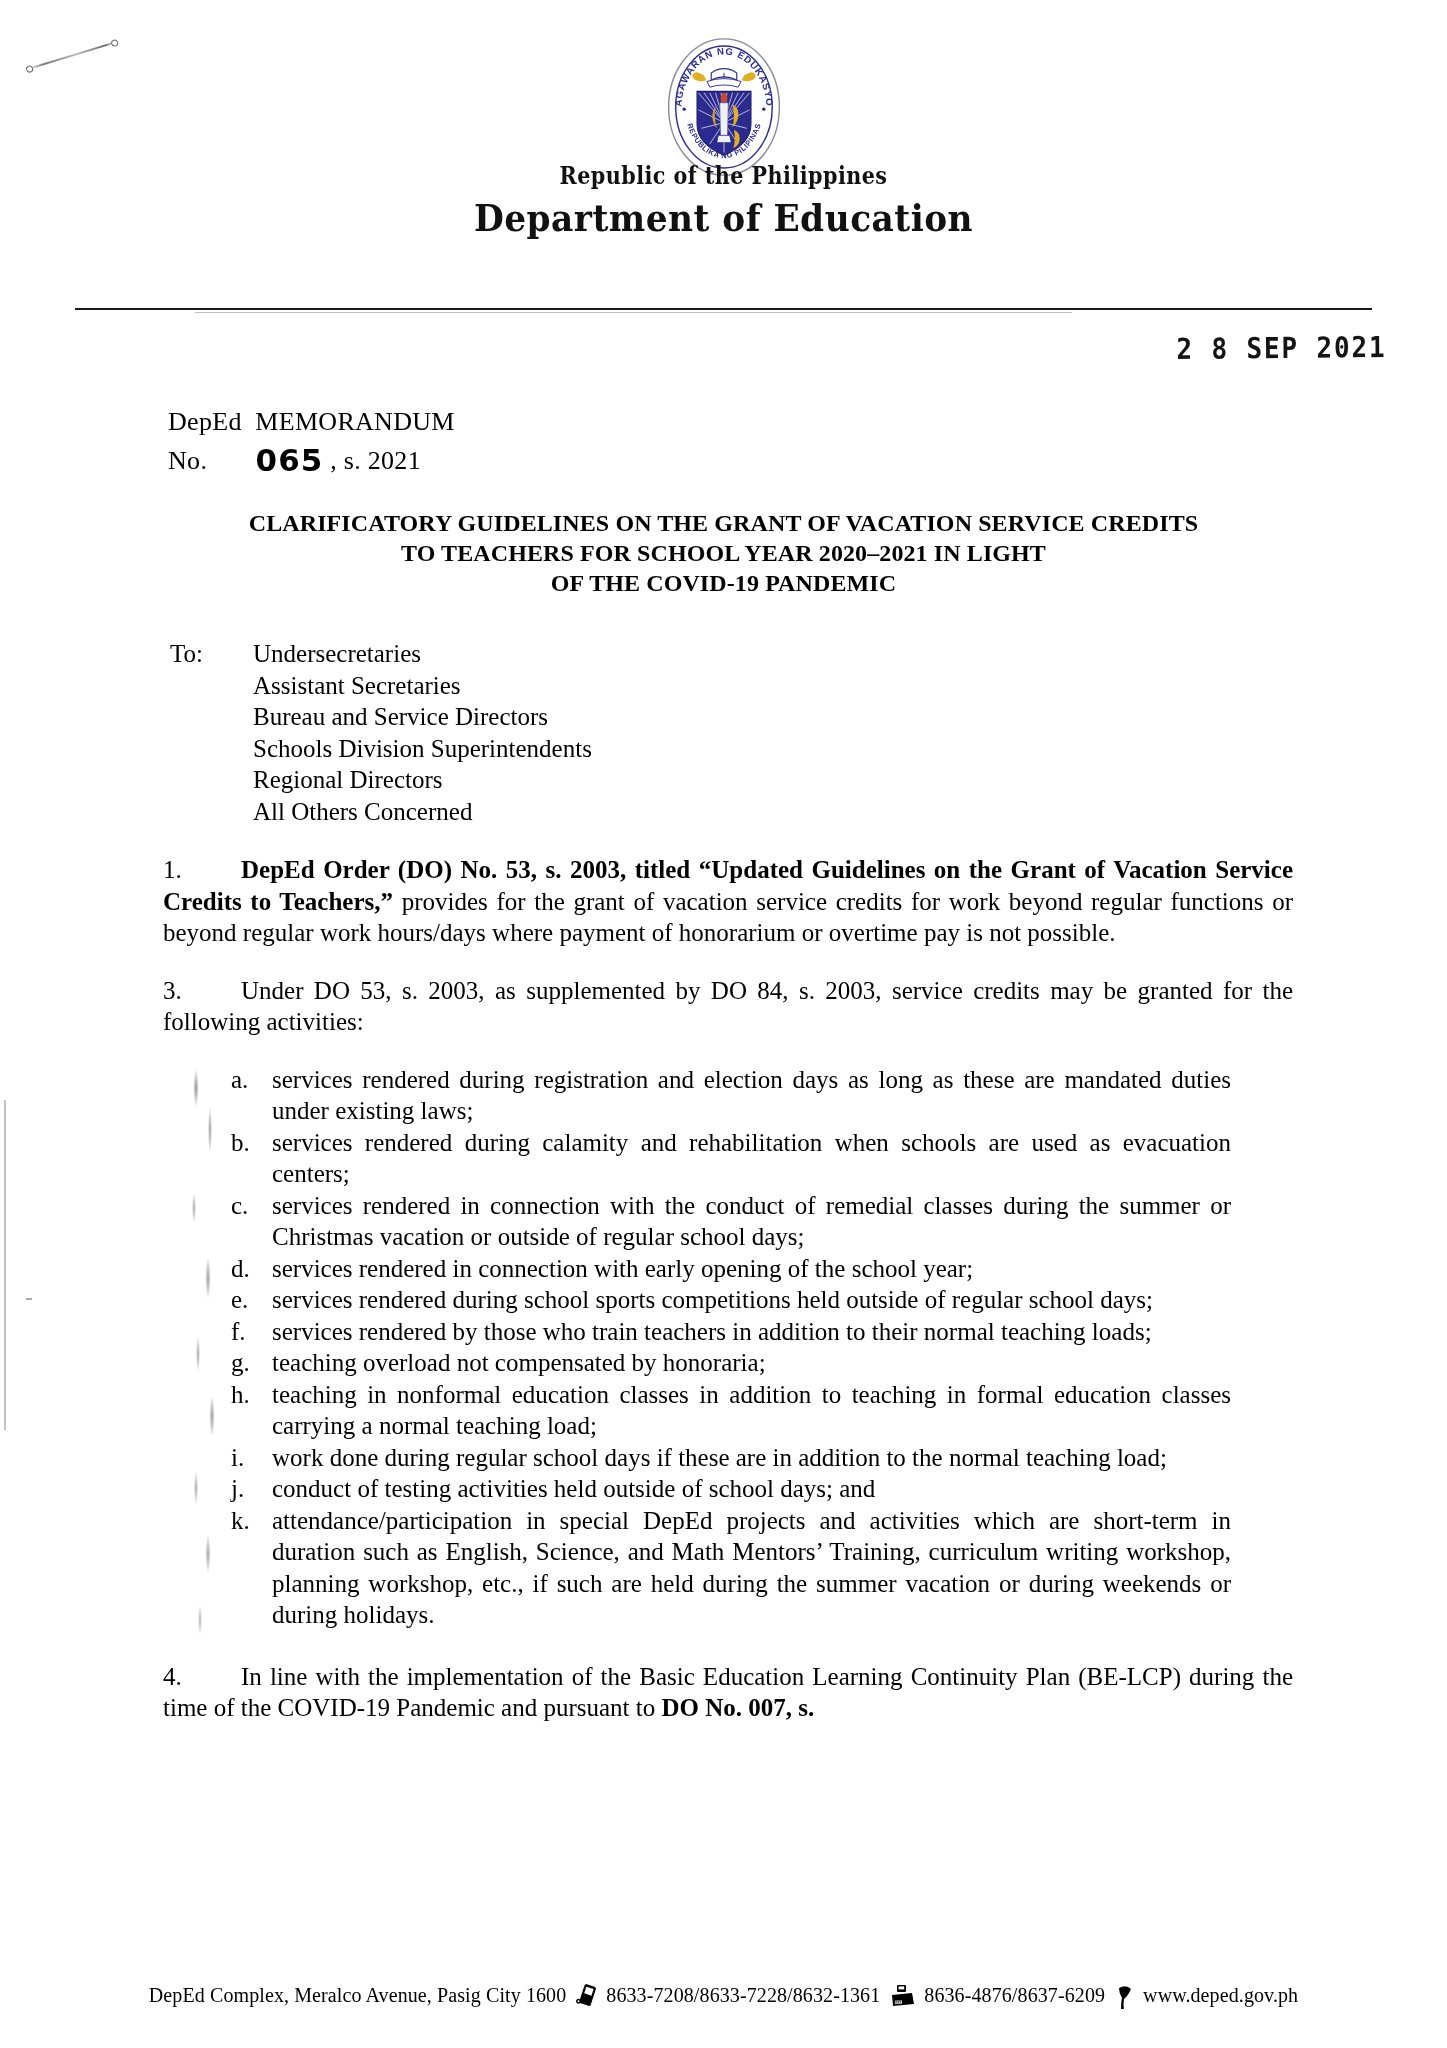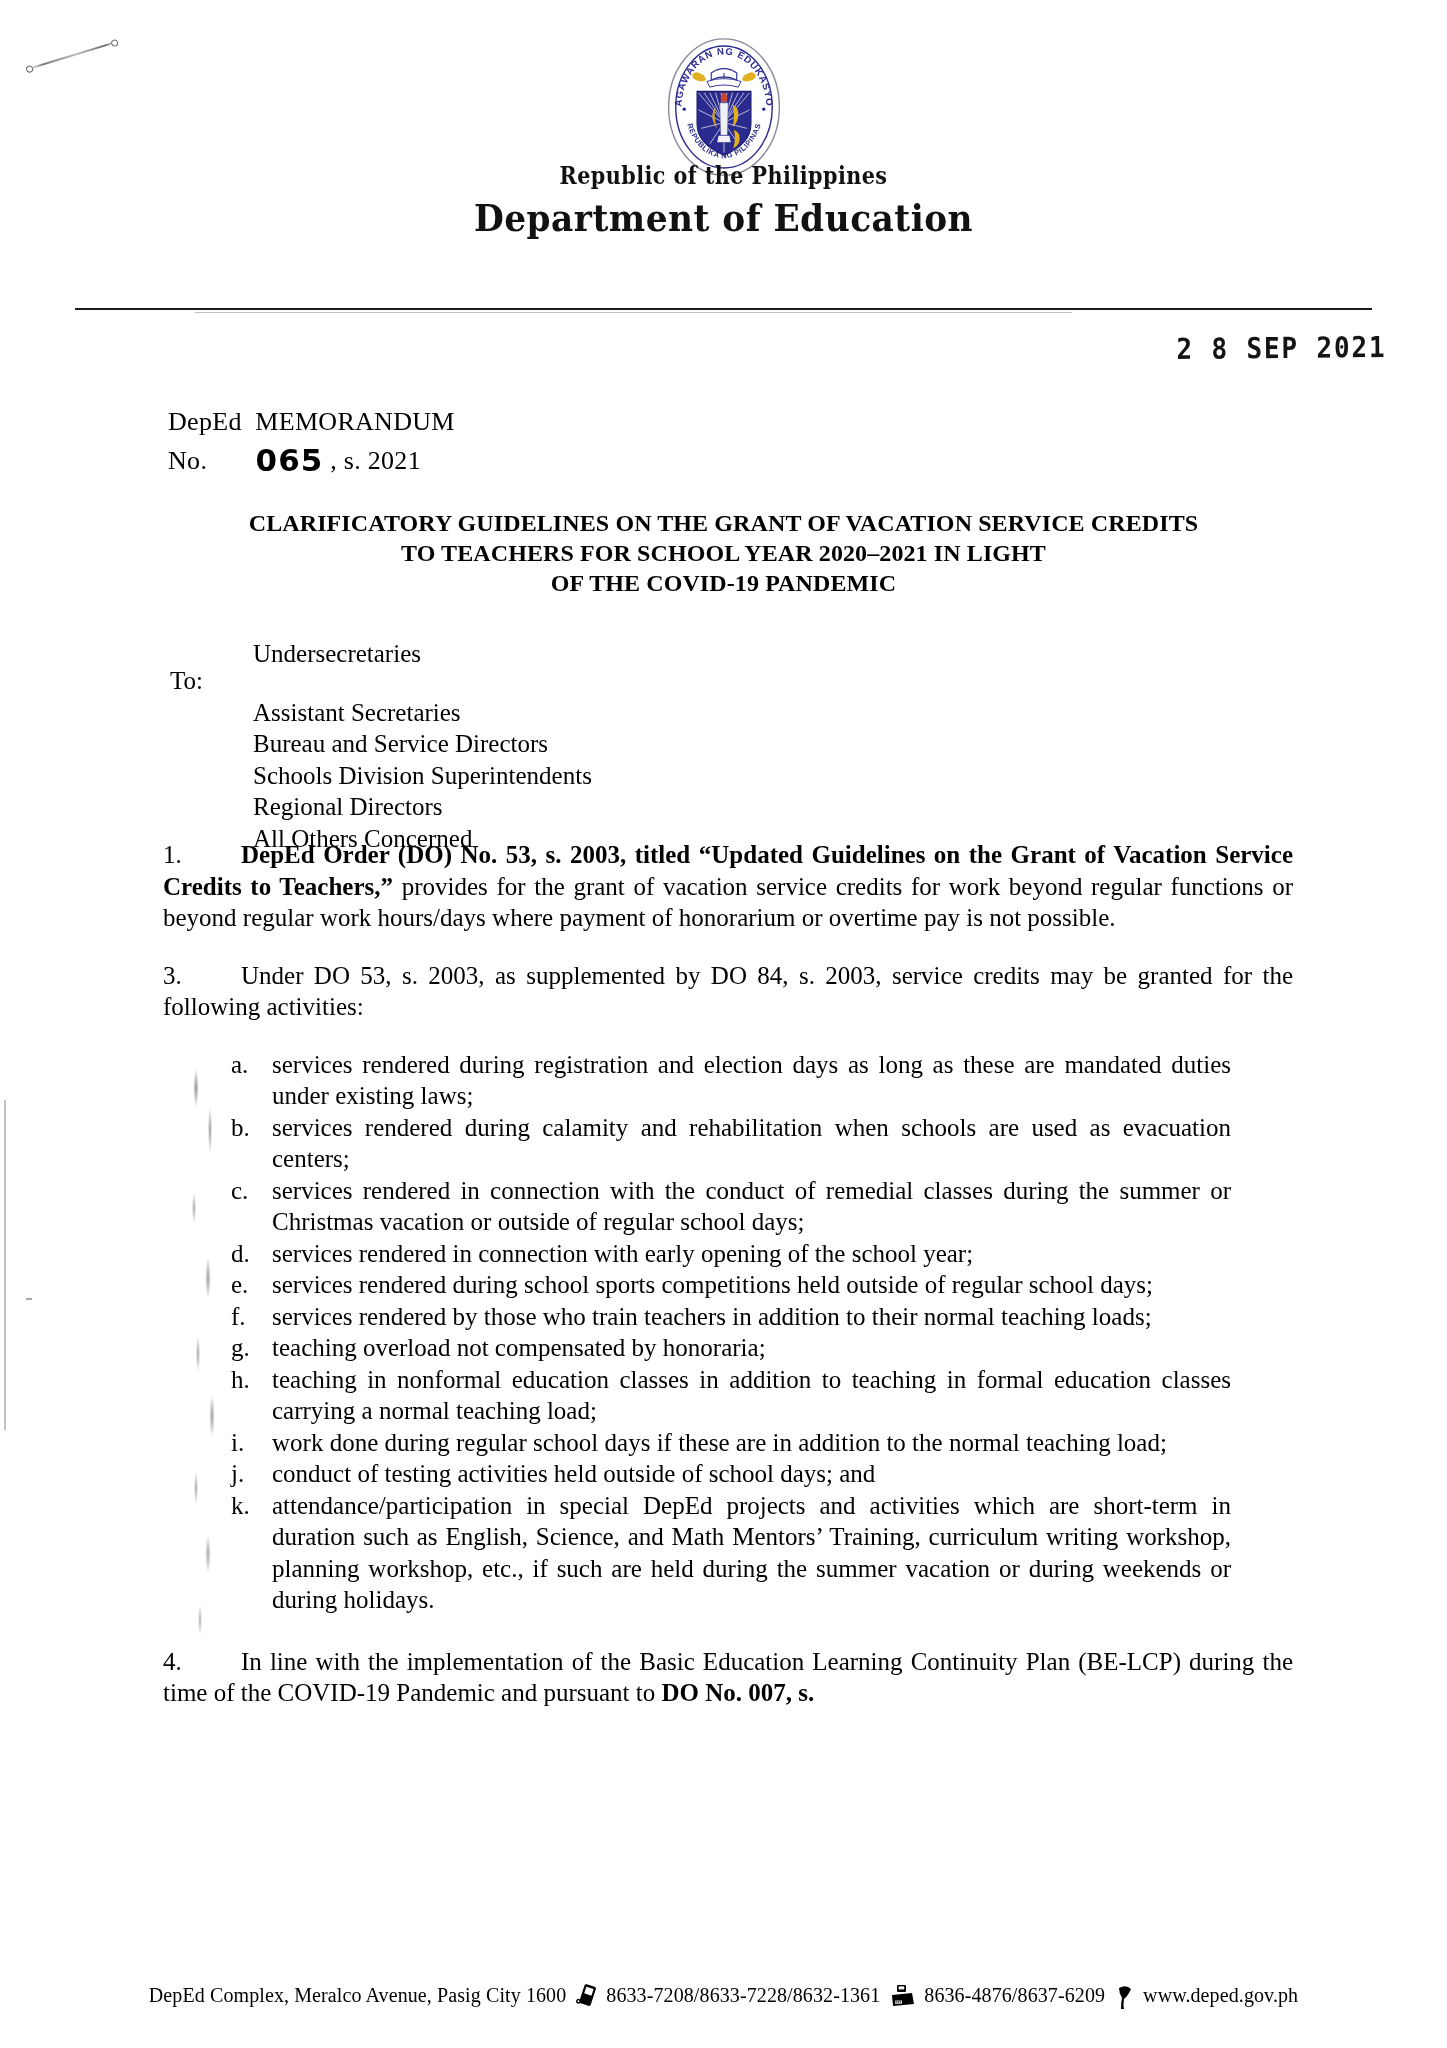--- a/index.html
+++ b/index.html
@@ -180,34 +180,34 @@
 
   
   .to-block {
     position: absolute;
     left: 170px;
     top: 638px;
     font-size: 25px;
     line-height: 31.5px;
   }
   .to-block .to-row { display: flex; }
-  .to-label { width: 83px; flex: none; margin-top: 27px; }
+  .to-label { width: 83px; flex: none; }
 
   
   .body-col {
     position: absolute;
     left: 163px;
     width: 1130px;
     top: 838px;
     font-size: 25px;
     line-height: 31.5px;
     text-align: justify;
   }
   .para {
-    margin: 1px 0 26px 0;
+    margin: 16px 0 26px 0;
     text-indent: 0;
   }
   .para .num {
     display: inline-block;
     width: 78px;
   }
   b { font-weight: 700; }
 
   
   .letter-list {

